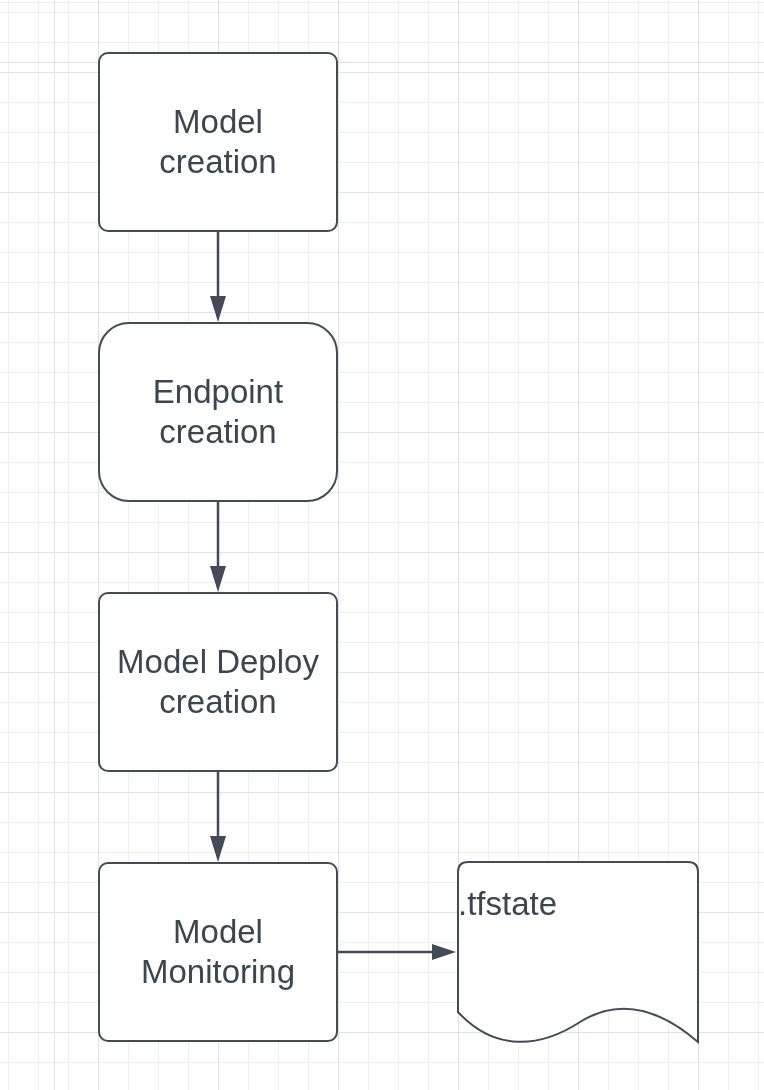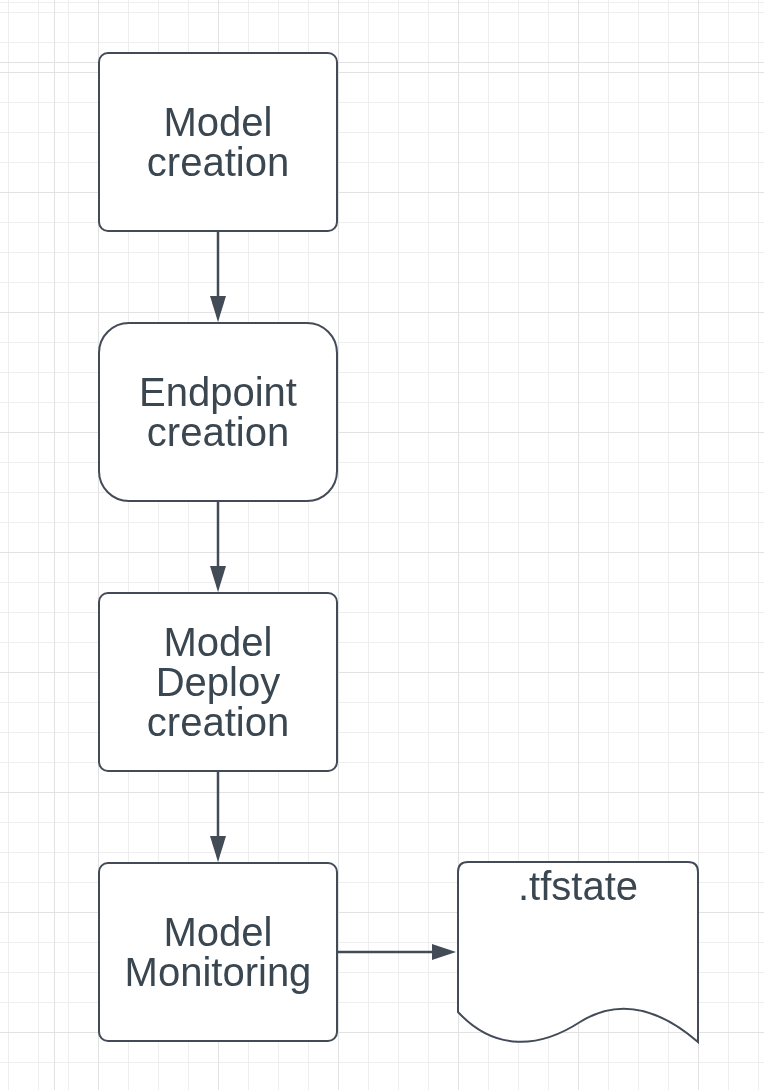--- a/index.html
+++ b/index.html
@@ -34,38 +34,37 @@
     box-sizing: border-box;
     background: #ffffff;
     border: 2px solid #434b57;
     border-radius: 10px;
     display: flex;
     align-items: center;
     justify-content: center;
   }
   .node-label, .doc-label {
     color: #3a4650;
-    font-size: 40px;
+    font-size: 33px;
     line-height: 40px;
     text-align: center;
     white-space: pre-line;
   }
   .n1 { top: 52px; }
   .n2 { top: 322px; border-radius: 31px; }
   .n3 { top: 592px; }
   .n4 { top: 862px; }
   .doc-label-box {
     position: absolute;
     left: 458px;
-    top: 816px;
+    top: 834px;
     width: 240px;
     height: 140px;
     display: flex;
     align-items: center;
-    justify-content: center;
     pointer-events: none;
   }
   .edge-line {
     stroke: #434b57;
     stroke-width: 2.5;
     fill: none;
   }
   .edge-head {
     fill: #434b57;
     stroke: none;

